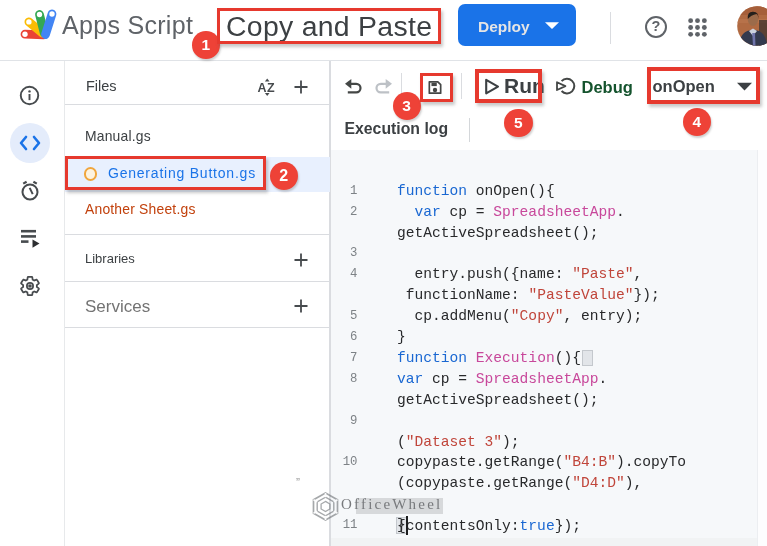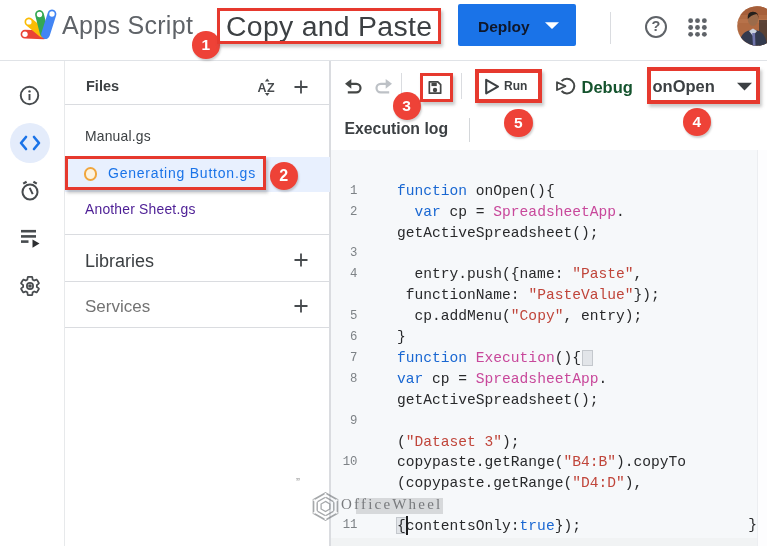--- a/index.html
+++ b/index.html
@@ -27,21 +27,21 @@
   <line x1="36" y1="8" x2="29.5" y2="28.5" stroke="#4285f4" stroke-width="8.8" stroke-linecap="round"></line>
   <circle cx="9" cy="28.2" r="2.7" fill="#fff"></circle>
   <circle cx="12.9" cy="15.9" r="2.7" fill="#fff"></circle>
   <circle cx="23.5" cy="8.5" r="2.7" fill="#fff"></circle>
   <circle cx="36" cy="8" r="2.7" fill="#fff"></circle>
 </svg>
 <div class="abs" style="left:62px;top:11px;font-size:25px;line-height:28px;letter-spacing:0.3px;color:#5f6368;">Apps Script</div>
 
 <div class="abs" style="left:226px;top:11px;font-size:28.4px;line-height:31px;letter-spacing:0.3px;color:#3c4043;">Copy and Paste</div>
 
-<div class="abs" style="left:458px;top:4px;width:118px;height:42px;background:#1a73e8;border-radius:2px;color:#0f172a;">
+<div class="abs" style="left:458px;top:4px;width:118px;height:42px;background:#1a73e8;border-radius:7px;color:#e5e5e5;">
   <div class="abs" style="left:20px;top:15px;font-size:15.5px;line-height:15.5px;font-weight:bold;">Deploy</div>
   <svg class="abs" style="left:85px;top:16.5px;" width="18" height="9" viewBox="0 0 18 9">
       <path d="M2 1.2 L9 8 L16 1.2 Z" fill="#fff"></path>
     </svg>
 </div>
 
 <div class="abs" style="left:610px;top:12px;width:1px;height:32px;background:#dadce0;"></div>
 
 <div class="abs" style="left:645px;top:16px;width:22px;height:22px;border:2px solid #5f6368;border-radius:50%;"></div>
 <div class="abs" style="left:645px;top:17.5px;width:22px;text-align:center;font-size:14.5px;font-weight:bold;color:#5f6368;">?</div>
@@ -110,44 +110,44 @@
 </svg>
 
 <svg class="abs" style="left:19px;top:275px;" width="22" height="22" viewBox="0 0 24 24">
   <path fill="none" stroke="#474b4e" stroke-width="1.9" d="M19.43 12.98c.04-.32.07-.64.07-.98 0-.34-.03-.66-.07-.98l2.11-1.65c.19-.15.24-.42.12-.64l-2-3.46c-.12-.22-.39-.3-.61-.22l-2.49 1c-.52-.4-1.08-.73-1.69-.98l-.38-2.65C14.46 2.18 14.25 2 14 2h-4c-.25 0-.46.18-.49.42l-.38 2.65c-.61.25-1.17.59-1.69.98l-2.49-1c-.23-.09-.49 0-.61.22l-2 3.46c-.13.22-.07.49.12.64l2.11 1.65c-.04.32-.07.65-.07.98 0 .33.03.66.07.98l-2.11 1.65c-.19.15-.24.42-.12.64l2 3.46c.12.22.39.3.61.22l2.49-1c.52.4 1.08.73 1.69.98l.38 2.65c.03.24.24.42.49.42h4c.25 0 .46-.18.49-.42l.38-2.65c.61-.25 1.17-.59 1.69-.98l2.49 1c.23.09.49 0 .61-.22l2-3.46c.12-.22.07-.49-.12-.64l-2.11-1.65z"></path>
   <circle cx="12" cy="12" r="3.4" fill="none" stroke="#474b4e" stroke-width="1.9"></circle>
   <circle cx="12" cy="12" r="2" fill="#474b4e"></circle>
 </svg>
 
 <div class="abs" style="left:64.5px;top:61px;width:265.5px;height:485px;background:#fff;border-right:1px solid #dadce0;"></div>
 
-<div class="abs" style="left:86px;top:78px;font-size:14.5px;font-weight:bold;color:#3c4043;">Files</div>
+<div class="abs" style="left:86px;top:78px;font-size:14.5px;font-weight:normal;color:#3c4043;">Files</div>
 
 <svg class="abs" style="left:257px;top:77px;" width="22" height="20" viewBox="0 0 22 20">
   <text x="0.5" y="14.5" font-size="12.5" font-weight="bold" fill="#474b4e" font-family="Liberation Sans">A</text>
   <text x="10" y="14.5" font-size="12.5" font-weight="bold" fill="#474b4e" font-family="Liberation Sans">Z</text>
   <path d="M7.9 4.6 L10.2 1.6 L12.5 4.6 Z" fill="#474b4e"></path>
   <path d="M7.9 16 L10.2 19 L12.5 16 Z" fill="#474b4e"></path>
 </svg>
 <svg class="abs" style="left:294px;top:79.5px;" width="14" height="14" viewBox="0 0 14 14">
     <path d="M7 0.5 V13.5 M0.5 7 H13.5" stroke="#474b4e" stroke-width="1.8"></path>
   </svg>
 
 <div class="abs" style="left:64.5px;top:104px;width:265.5px;height:1px;background:#dadce0;"></div>
 
 <div class="abs" style="left:85px;top:128px;font-size:13.9px;letter-spacing:0.2px;color:#3c4043;">Manual.gs</div>
 
 <div class="abs" style="left:65px;top:156.5px;width:265px;height:35px;background:#e8f0fe;"></div>
 <div class="abs" style="left:83.5px;top:167px;width:13.5px;height:13.5px;border:2.6px solid #f0a63d;border-radius:50%;background:#fdf3e0;"></div>
 <div class="abs" style="left:108px;top:165px;font-size:14px;letter-spacing:0.78px;color:#1a73e8;">Generating Button.gs</div>
 
-<div class="abs" style="left:85px;top:201px;font-size:13.9px;letter-spacing:0.2px;color:#4c1d95;">Another Sheet.gs</div>
+<div class="abs" style="left:85px;top:201px;font-size:13.9px;letter-spacing:0.2px;color:#c2410c;">Another Sheet.gs</div>
 
 <div class="abs" style="left:64.5px;top:234px;width:265.5px;height:1px;background:#dadce0;"></div>
-<div class="abs" style="left:85px;top:251px;font-size:18px;color:#3c4043;">Libraries</div>
+<div class="abs" style="left:85px;top:251px;font-size:13px;color:#3c4043;">Libraries</div>
 <svg class="abs" style="left:294px;top:253px;" width="14" height="14" viewBox="0 0 14 14">
     <path d="M7 0.5 V13.5 M0.5 7 H13.5" stroke="#474b4e" stroke-width="1.8"></path>
   </svg>
 
 <div class="abs" style="left:64.5px;top:281px;width:265.5px;height:1px;background:#dadce0;"></div>
 <div class="abs" style="left:85px;top:297px;font-size:17px;color:#737373;">Services</div>
 <svg class="abs" style="left:294px;top:299px;" width="14" height="14" viewBox="0 0 14 14">
     <path d="M7 0.5 V13.5 M0.5 7 H13.5" stroke="#474b4e" stroke-width="1.8"></path>
   </svg>
 
@@ -169,21 +169,21 @@
   <path d="M4 4 h12 l4 4 v12 h-16 z" fill="none" stroke="#444746" stroke-width="2.4" stroke-linejoin="round"></path>
   <rect x="7" y="5.5" width="7.5" height="4.5" fill="#444746"></rect>
   <circle cx="12" cy="15.5" r="3.1" fill="#444746"></circle>
 </svg>
 
 <div class="abs" style="left:461px;top:73px;width:1px;height:26px;background:#dadce0;"></div>
 
 <svg class="abs" style="left:484px;top:78px;" width="16" height="17" viewBox="0 0 16 17">
   <path d="M2.2 1.8 L14 8.55 L2.2 15.3 Z" fill="none" stroke="#3c4043" stroke-width="2.1" stroke-linejoin="round"></path>
 </svg>
-<div class="abs" style="left:504px;top:77.5px;font-size:12px;line-height:16.5px;font-weight:bold;color:#3c4043;">Run</div>
+<div class="abs" style="left:504px;top:77.5px;font-size:21px;line-height:16.5px;font-weight:bold;color:#3c4043;">Run</div>
 
 <svg class="abs" style="left:555px;top:75px;" width="22" height="22" viewBox="0 0 22 22">
   <path d="M6.6 6.2 A7.3 7.3 0 1 1 6.6 16.0" fill="none" stroke="#444746" stroke-width="2"></path>
   <path d="M2 7.2 L10.4 11.1 L2 15 Z" fill="none" stroke="#444746" stroke-width="1.8" stroke-linejoin="round"></path>
 </svg>
 <div class="abs" style="left:581.5px;top:78.5px;font-size:16.5px;line-height:16.5px;font-weight:bold;color:#14532d;">Debug</div>
 
 <div class="abs" style="left:652.5px;top:77.8px;font-size:16.5px;line-height:16.5px;font-weight:bold;color:#3c4043;">onOpen</div>
 <svg class="abs" style="left:736px;top:82px;" width="17" height="9" viewBox="0 0 17 9">
     <path d="M1 0.8 L8.5 8.5 L16 0.8 Z" fill="#3c4043"></path>
@@ -210,21 +210,21 @@
 <div class="code-row" style="top:306.1px;"><div class="ln">5</div><div class="ct">  cp.addMenu(<span class="st">"Copy"</span>, entry);</div></div>
 <div class="code-row" style="top:327px;"><div class="ln">6</div><div class="ct">}</div></div>
 <div class="code-row" style="top:347.9px;"><div class="ln">7</div><div class="ct"><span class="kw">function</span> <span class="ty">Execution</span>(){</div></div>
 <div class="code-row" style="top:368.8px;"><div class="ln">8</div><div class="ct"><span class="kw">var</span> cp = <span class="ty">SpreadsheetApp</span>.</div></div>
 <div class="code-row" style="top:389.7px;"><div class="ln"></div><div class="ct">getActiveSpreadsheet();</div></div>
 <div class="code-row" style="top:410.6px;"><div class="ln">9</div></div>
 <div class="code-row" style="top:431.5px;"><div class="ln"></div><div class="ct">(<span class="st">"Dataset 3"</span>);</div></div>
 <div class="code-row" style="top:452.4px;"><div class="ln">10</div><div class="ct">copypaste.getRange(<span class="st">"B4:B"</span>).copyTo</div></div>
 <div class="code-row" style="top:473.3px;"><div class="ln"></div><div class="ct">(copypaste.getRange(<span class="st">"D4:D"</span>),</div></div>
 <div class="code-row" style="top:480px;margin-top:36px;"><div class="ln"></div><div class="ct">{contentsOnly:<span class="kw">true</span>});</div></div>
-<div class="code-row" style="top:515.1px;justify-content:space-between;"><div class="ln">11</div><div class="ct">}</div></div>
+<div class="code-row" style="top:515.1px;"><div class="ln">11</div><div class="ct">}</div></div>
 
 <div class="abs" style="left:406px;top:516px;width:2px;height:19px;background:#1c1d1e;"></div>
 
 <div class="abs" style="left:296px;top:476px;font-size:12px;color:#9c9c9c;">”</div>
 <svg class="abs" style="left:311.5px;top:492px;" width="27" height="29" viewBox="0 0 27 29" opacity="0.62">
   <polygon points="13.5,1 25.5,7.8 25.5,21.2 13.5,28 1.5,21.2 1.5,7.8" fill="none" stroke="#6f7377" stroke-width="1.7"></polygon>
   <polygon points="13.5,5.2 21.8,9.9 21.8,19.1 13.5,23.8 5.2,19.1 5.2,9.9" fill="none" stroke="#6f7377" stroke-width="1.4"></polygon>
   <polygon points="13.5,9.4 17.9,12 17.9,17 13.5,19.6 9.1,17 9.1,12" fill="none" stroke="#6f7377" stroke-width="1.3"></polygon>
   <path d="M13.5 5.2 L13.5 1 M21.8 9.9 L25.5 7.8 M21.8 19.1 L25.5 21.2 M13.5 23.8 L13.5 28 M5.2 19.1 L1.5 21.2 M5.2 9.9 L1.5 7.8" stroke="#fbfbfc" stroke-width="1.6"></path>
 </svg>

